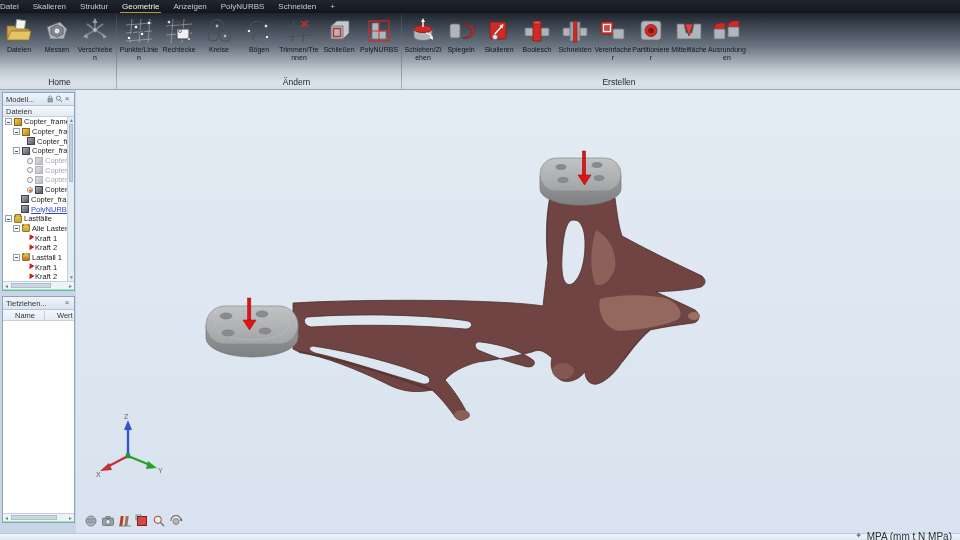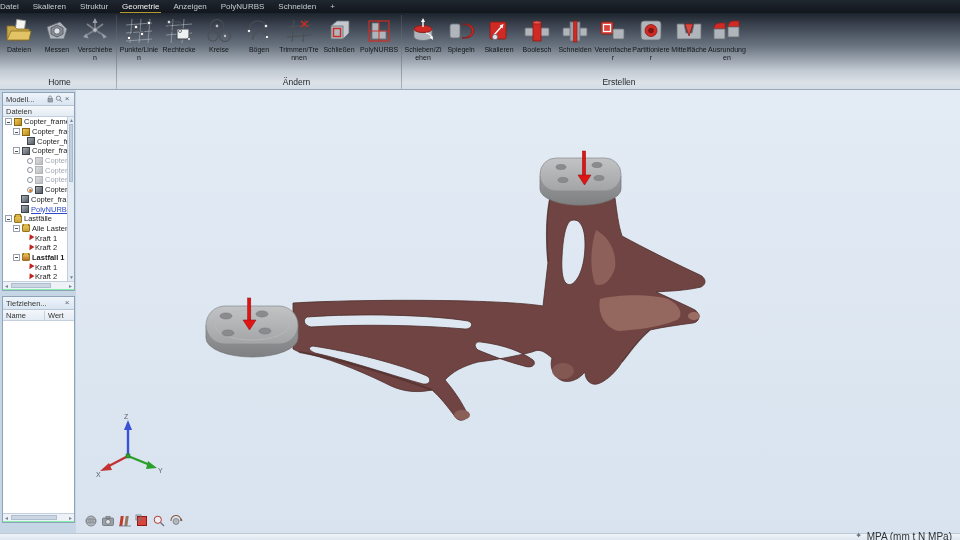--- a/index.html
+++ b/index.html
@@ -47,33 +47,33 @@
   .ico-part{background:linear-gradient(135deg,#a7adb5,#565c64);border:1px solid #3f444b;}
   .dim .ico-part{opacity:.4;}
   .dim{color:#a2a8b0;}
   .ico-folder{background:linear-gradient(#ecc75e,#c9a23a);border:1px solid #98781f;border-radius:1px;position:relative;}
   .ico-folder::before{content:"";position:absolute;top:-2px;left:0;width:4px;height:2px;background:#d9b246;border:1px solid #98781f;border-bottom:none;}
   .ico-folder.red{background:linear-gradient(#ecc75e,#c06a2a);}
   .ico-force{color:#c2231d;font-size:7px;line-height:8px;transform:rotate(120deg);display:inline-block;width:8px;text-align:center;}
   .radio{width:6px;height:6px;border:1px solid #8b929b;border-radius:50%;background:#fff;margin-right:2px;flex:none;position:relative;}
   .radio.on::after{content:"";position:absolute;left:1px;top:1px;width:3px;height:3px;border-radius:50%;background:#e0781c;}
   .link{color:#2b49c8;text-decoration:underline;}
-  .bold{font-weight:bold;}
+  .bold{font-weight:normal;}
   .vscroll{position:absolute;right:0;top:0;bottom:0;width:7px;background:#e3ebf3;border-left:1px solid #c3cfdc;}
   .vscroll .thumb{position:absolute;left:1px;right:1px;top:7px;height:58px;background:#c2cfde;border:1px solid #a9bacb;}
   .sarrow{position:absolute;left:0;width:7px;font-size:5px;color:#76879a;text-align:center;line-height:7px;cursor:pointer;}
   .hscroll{height:8px;background:#eef2f7;border-top:1px solid #c3cfdc;position:relative;}
   .hscroll .thumb{position:absolute;top:1px;height:5px;background:#ccd6e2;border:1px solid #aebfd0;}
   .harrow{position:absolute;top:0;font-size:5px;color:#76879a;line-height:8px;width:7px;text-align:center;cursor:pointer;}
 
   
   #props-panel{top:296px;height:227px;}
   #props-body{height:192px;background:#fff;}
   #props-panel .colhdr{padding:0;}
-  .pcol{padding:0 3px;overflow:hidden;}
+  .pcol{padding:0 12px;overflow:hidden;}
   .pcol.name{width:42px;border-right:1px solid #c3cfdc;}
   .pcol.wert{flex:1;}
 
   
   #view-toolbar{position:absolute;left:84px;top:514px;display:flex;gap:3px;align-items:center;}
   .vicon{width:14px;height:14px;cursor:pointer;}
 
   
   #statusbar{position:absolute;left:0;top:533px;width:960px;height:7px;background:linear-gradient(#f0f4f9,#dfe7f0);border-top:1px solid #bcc9d7;}
   #status-units{position:absolute;right:8px;top:-3px;font-size:10px;color:#2c3138;}

